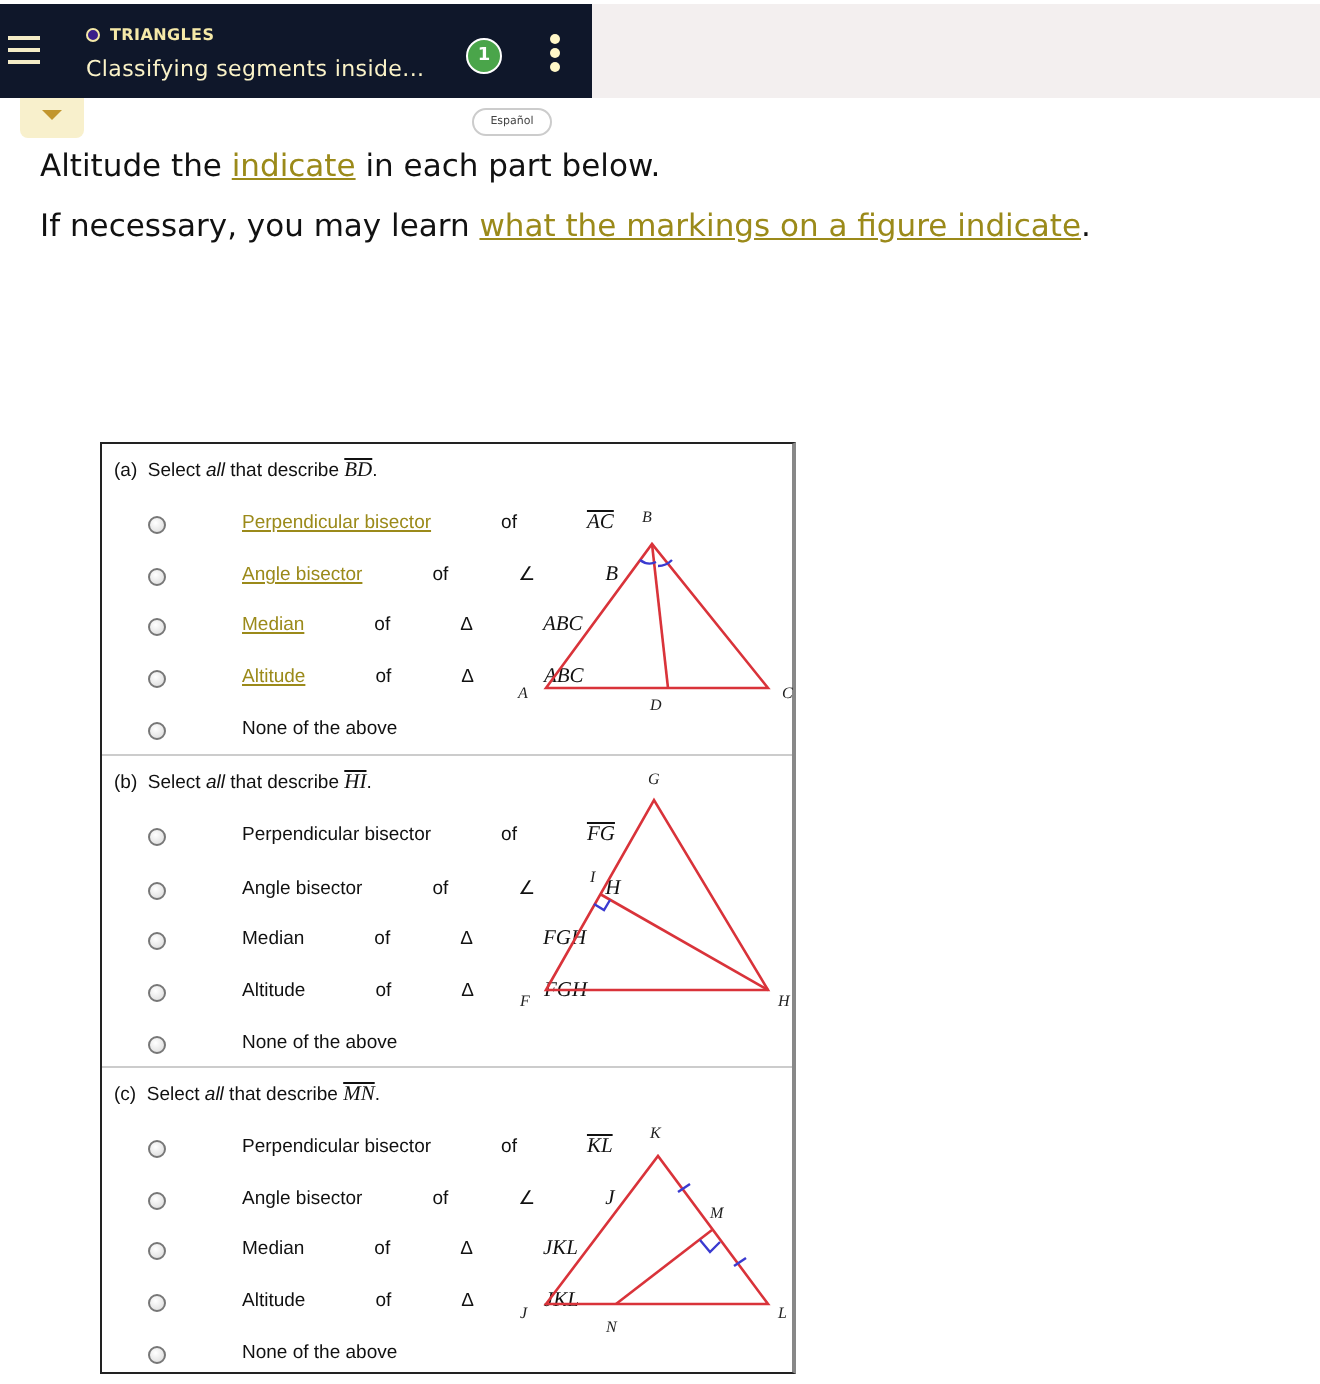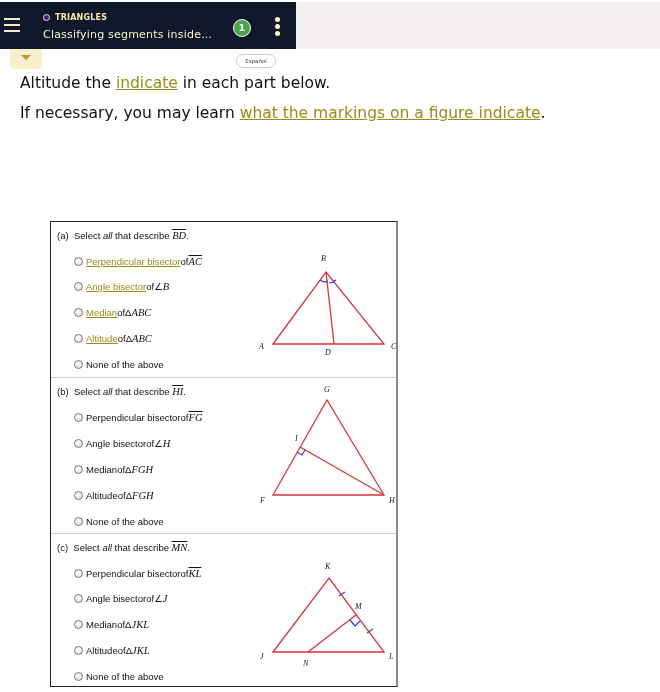--- a/index.html
+++ b/index.html
@@ -79,22 +79,22 @@
   .part + .part { border-top: 1px solid #ccc; }
   .prompt {
     position: absolute; left: 6px; top: 8px; font-size: 9.5px;
     font-family: "Liberation Sans", sans-serif; white-space: nowrap;
   }
   .prompt i { font-style: italic; }
   .m { font-family: "Liberation Serif", serif; font-style: italic; font-size: 10.5px; }
   .ol { text-decoration: overline; }
   .option {
     position: absolute; left: 23px; font-size: 9.5px;
-    font-family: "Liberation Sans", sans-serif; display: flex; align-items: center;
-    white-space: nowrap; cursor: pointer;
+    font-family: "Liberation Sans", sans-serif; display: flex; align-items: flex-end;
+    white-space: nowrap; cursor: pointer; gap: 35px;
   }
   .radio {
     width: 9px; height: 9px; border-radius: 50%; border: 1px solid #777;
     background: radial-gradient(circle at 40% 35%, #fff, #d8d8d8);
     box-sizing: border-box; margin-right: 3px; flex: none;
   }
   .fig { position: absolute; left: 200px; top: 0; }
   .fig text { font-family: "Liberation Serif", serif; font-style: italic; font-size: 8px; fill: #222; }
 </style>
 </head>

